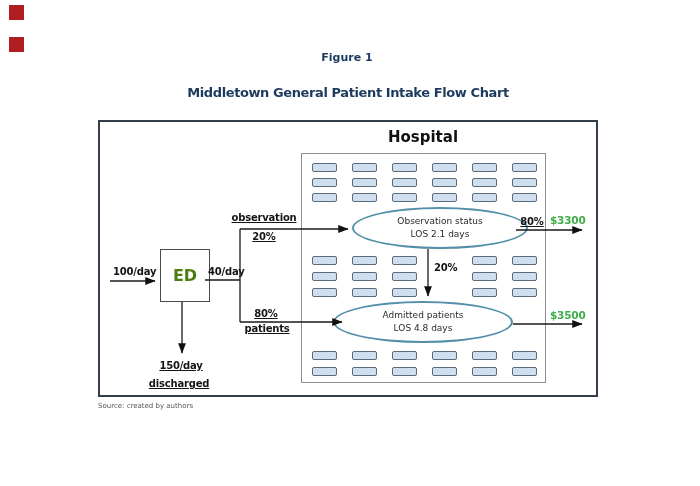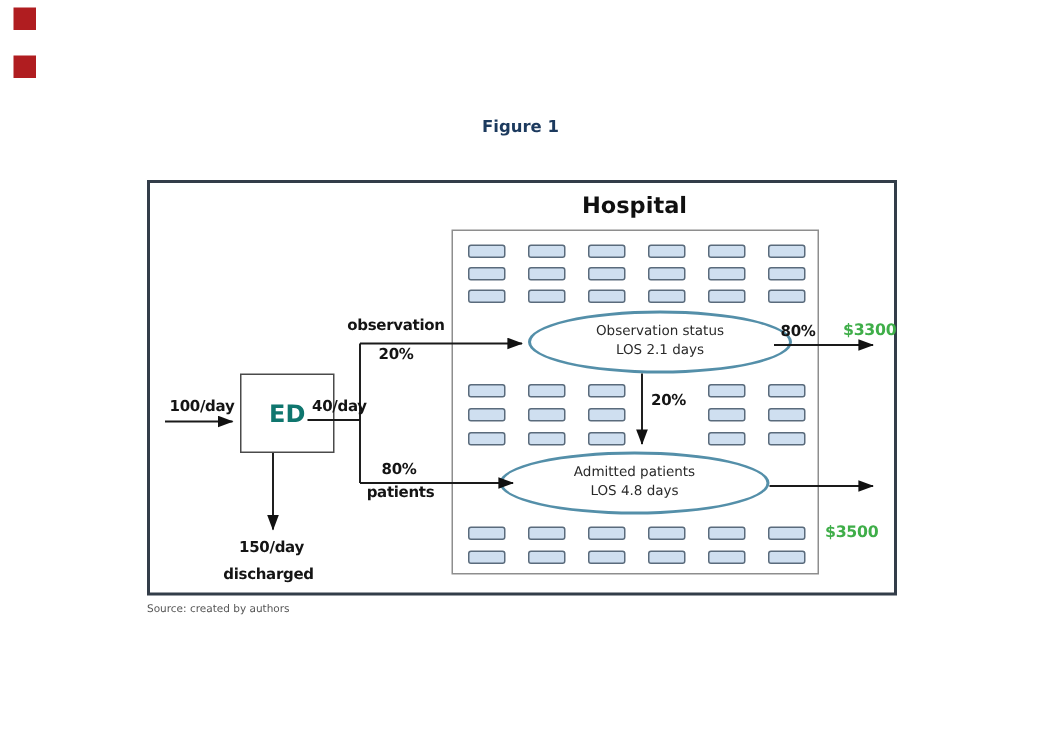--- a/index.html
+++ b/index.html
@@ -3,21 +3,21 @@
 <meta charset="utf-8">
 <style>
   html,body{margin:0;padding:0;background:#ffffff;}
   .stage{position:relative;width:700px;height:486px;background:#fff;overflow:hidden;
          font-family:"DejaVu Sans","Liberation Sans",sans-serif;}
 
   .marker{position:absolute;width:15px;height:15px;background:var(--marker);}
   .marker1{left:9px;top:5px;}
   .marker2{left:9px;top:37px;}
 
-  .fig-label{position:absolute;left:347px;top:78px;transform:translateX(-50%);
+  .fig-label{position:absolute;left:347px;top:51px;transform:translateX(-50%);
              font-size:11px;font-weight:bold;color:var(--navy);white-space:nowrap;}
   .fig-title{position:absolute;left:348px;top:85px;transform:translateX(-50%);
              font-size:13px;font-weight:bold;letter-spacing:-0.4px;color:var(--navy);white-space:nowrap;}
 
   .outer-box{position:absolute;left:98px;top:120px;width:500px;height:277px;
              border:2px solid #333d49;box-sizing:border-box;background:#fff;}
   .hospital-box{position:absolute;left:301px;top:153px;width:245px;height:230px;
                 border:1.5px solid #8e8e8e;box-sizing:border-box;background:#fff;}
   .hospital-title{position:absolute;left:423px;top:128px;transform:translateX(-50%);
                   font-size:15px;font-weight:bold;color:#101010;white-space:nowrap;}
@@ -25,42 +25,43 @@
   .bed{position:absolute;width:25px;height:9px;background:var(--bed-fill);
        border:1px solid var(--bed-border);border-radius:2px;box-sizing:border-box;}
 
   .ellipse{position:absolute;border:2px solid var(--node-stroke);border-radius:50%;
            background:#fff;box-sizing:border-box;display:flex;flex-direction:column;
            align-items:center;justify-content:center;z-index:3;}
   .ellipse .nline{font-size:9px;line-height:13px;color:#2a2a2a;white-space:nowrap;}
   .obs-ellipse{left:352px;top:207px;width:176px;height:42px;}
   .adm-ellipse{left:333px;top:301px;width:180px;height:42px;}
 
-  .ed-box{position:absolute;left:160px;top:249px;width:63px;height:53px;background:#fff;
+  .ed-box{position:absolute;left:160px;top:249px;width:50px;height:53px;background:#fff;
           border:1.5px solid #4a4a4a;box-sizing:border-box;display:flex;align-items:center;
-          justify-content:center;font-size:16px;font-weight:bold;color:#0f766e;z-index:3;}
+          justify-content:center;font-size:16px;font-weight:bold;color:#4d7c0f;z-index:3;}
 
   .arrows{position:absolute;left:0;top:0;width:700px;height:486px;z-index:4;pointer-events:none;}
 
   .lbl{position:absolute;font-size:10px;font-weight:bold;color:#141414;
        letter-spacing:-0.2px;white-space:nowrap;z-index:5;}
-  .ctr{transform:translateX(-50%);}
+  .ctr{transform:translateX(-50%);text-decoration:underline;}
   .money{color:var(--green);font-size:10.5px;}
 
   .source{position:absolute;left:98px;top:402px;font-size:7px;color:#555;z-index:5;}
 </style>
 </head>
 <body>
 
 <div class="stage">
 
   <div class="marker marker1"></div>
   <div class="marker marker2"></div>
 
   <div class="fig-label">Figure 1</div>
+  <div class="fig-title">Middletown General Patient Intake Flow Chart</div>
 
   <div class="outer-box"></div>
 
   <div class="hospital-box"></div>
   <div class="hospital-title">Hospital</div>
 
   <div>
       <div class="bed" style="left: 312px; top: 163px;"></div>
       <div class="bed" style="left: 352px; top: 163px;"></div>
       <div class="bed" style="left: 392px; top: 163px;"></div>
@@ -141,20 +142,20 @@
   <div class="lbl" style="left:208px;top:266px;">40/day</div>
 
   <div class="lbl ctr" style="left:264px;top:212px;">observation</div>
   <div class="lbl ctr" style="left:264px;top:231px;">20%</div>
   <div class="lbl ctr" style="left:266px;top:308px;">80%</div>
   <div class="lbl ctr" style="left:267px;top:323px;">patients</div>
 
   <div class="lbl" style="left:434px;top:262px;">20%</div>
 
   <div class="lbl ctr" style="left:532px;top:216px;">80%</div>
-  <div class="lbl money" style="left:550px;top:214px;margin-left:12px;">$3300</div>
-  <div class="lbl money" style="left:550px;top:309px;margin-top:40px;">$3500</div>
+  <div class="lbl money" style="left:550px;top:214px;">$3300</div>
+  <div class="lbl money" style="left:550px;top:309px;">$3500</div>
 
   <div class="lbl ctr" style="left:181px;top:360px;">150/day</div>
   <div class="lbl ctr" style="left:179px;top:378px;">discharged</div>
 
   <div class="source">Source: created by authors</div>
 </div>
 
 </body></html>

